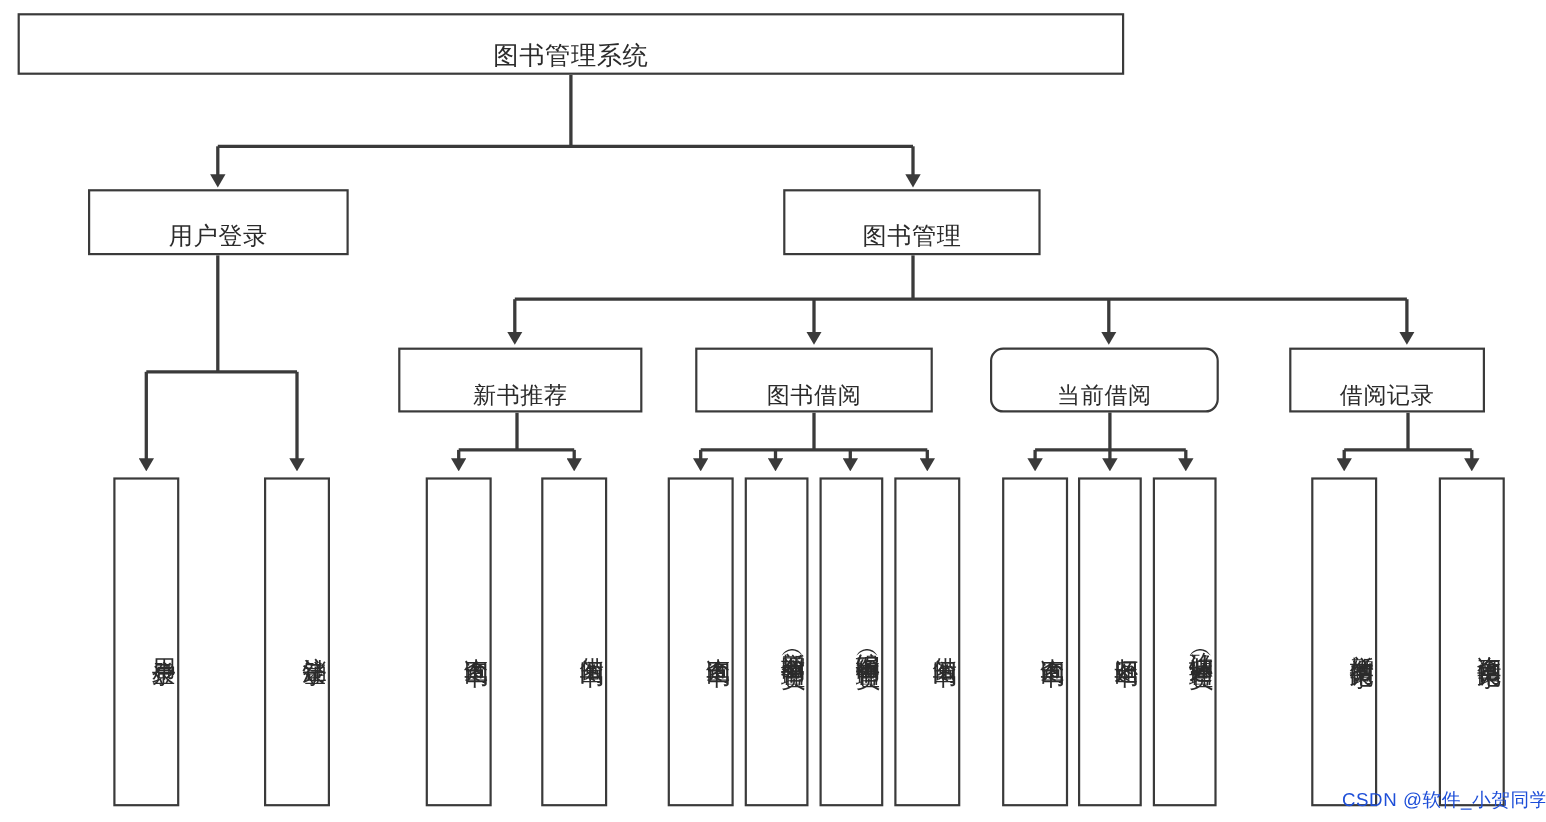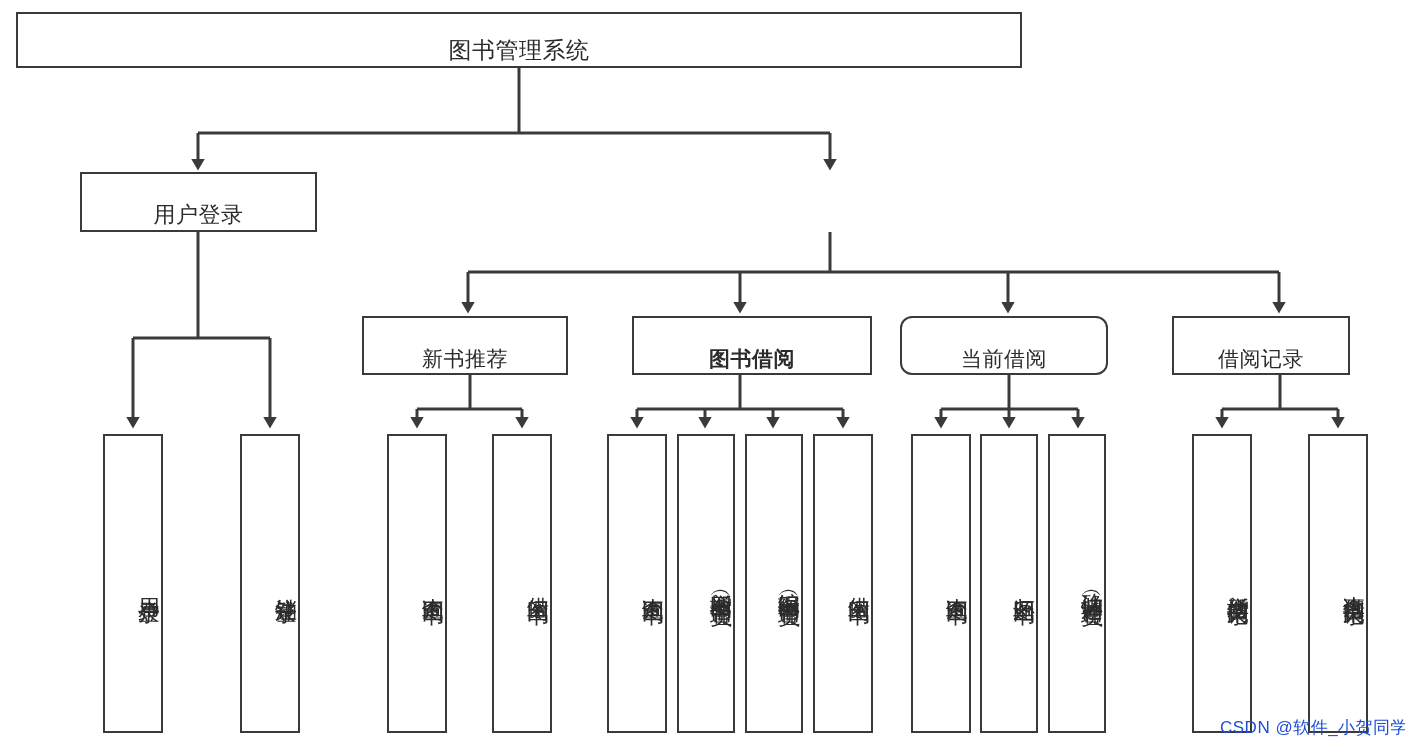--- a/index.html
+++ b/index.html
@@ -132,25 +132,28 @@
     </g>
   </svg>
 
   <div class="node root" style="left:16px; top:12px; width:1006px; height:56px;">
     <span>图书管理系统</span>
   </div>
 
   <div class="node lvl2" style="left:80px; top:172px; width:237px; height:60px;">
     <span>用户登录</span>
   </div>
-
-  <div class="node lvl3" style="left:362px; top:316px; width:206px; height:59px;">
+  <div class="node lvl2" style="left:712px; top:172px; width:234px; height:60px;">
+    <span>图书管理</span>
+  </div>
+
+  <div class="node lvl3" style="left:362px; top:316px; width:222px; height:59px;">
     <span>新书推荐</span>
   </div>
-  <div class="node lvl3" style="left:632px; top:316px; width:240px; height:59px;font-weight:bold;">
+  <div class="node lvl3" style="left:632px; top:316px; width:216px; height:59px;">
     <span>图书借阅</span>
   </div>
   <div class="node lvl3" style="left:900px; top:316px; width:208px; height:59px;border-radius:12px;">
     <span>当前借阅</span>
   </div>
   <div class="node lvl3" style="left:1172px; top:316px; width:178px; height:59px;">
     <span>借阅记录</span>
   </div>
 
   <div class="node leaf" style="left:103px; top:434px; width:60px; height:299px;">

